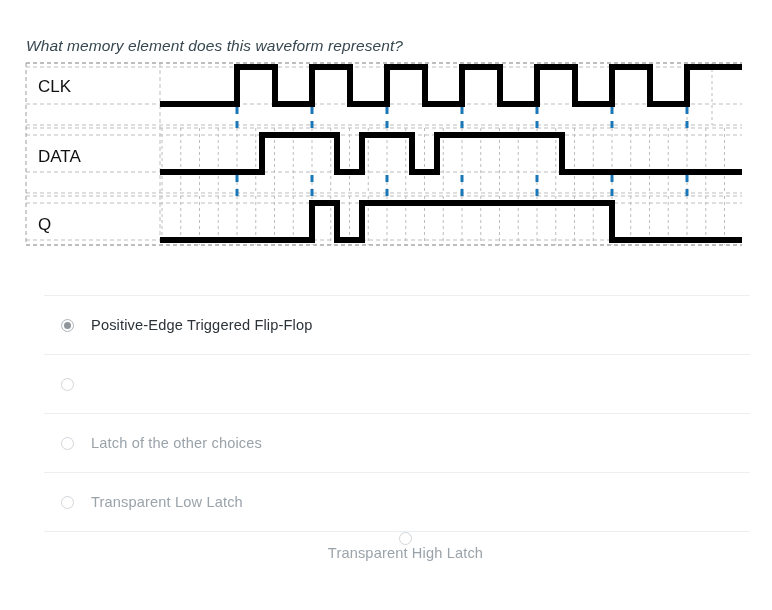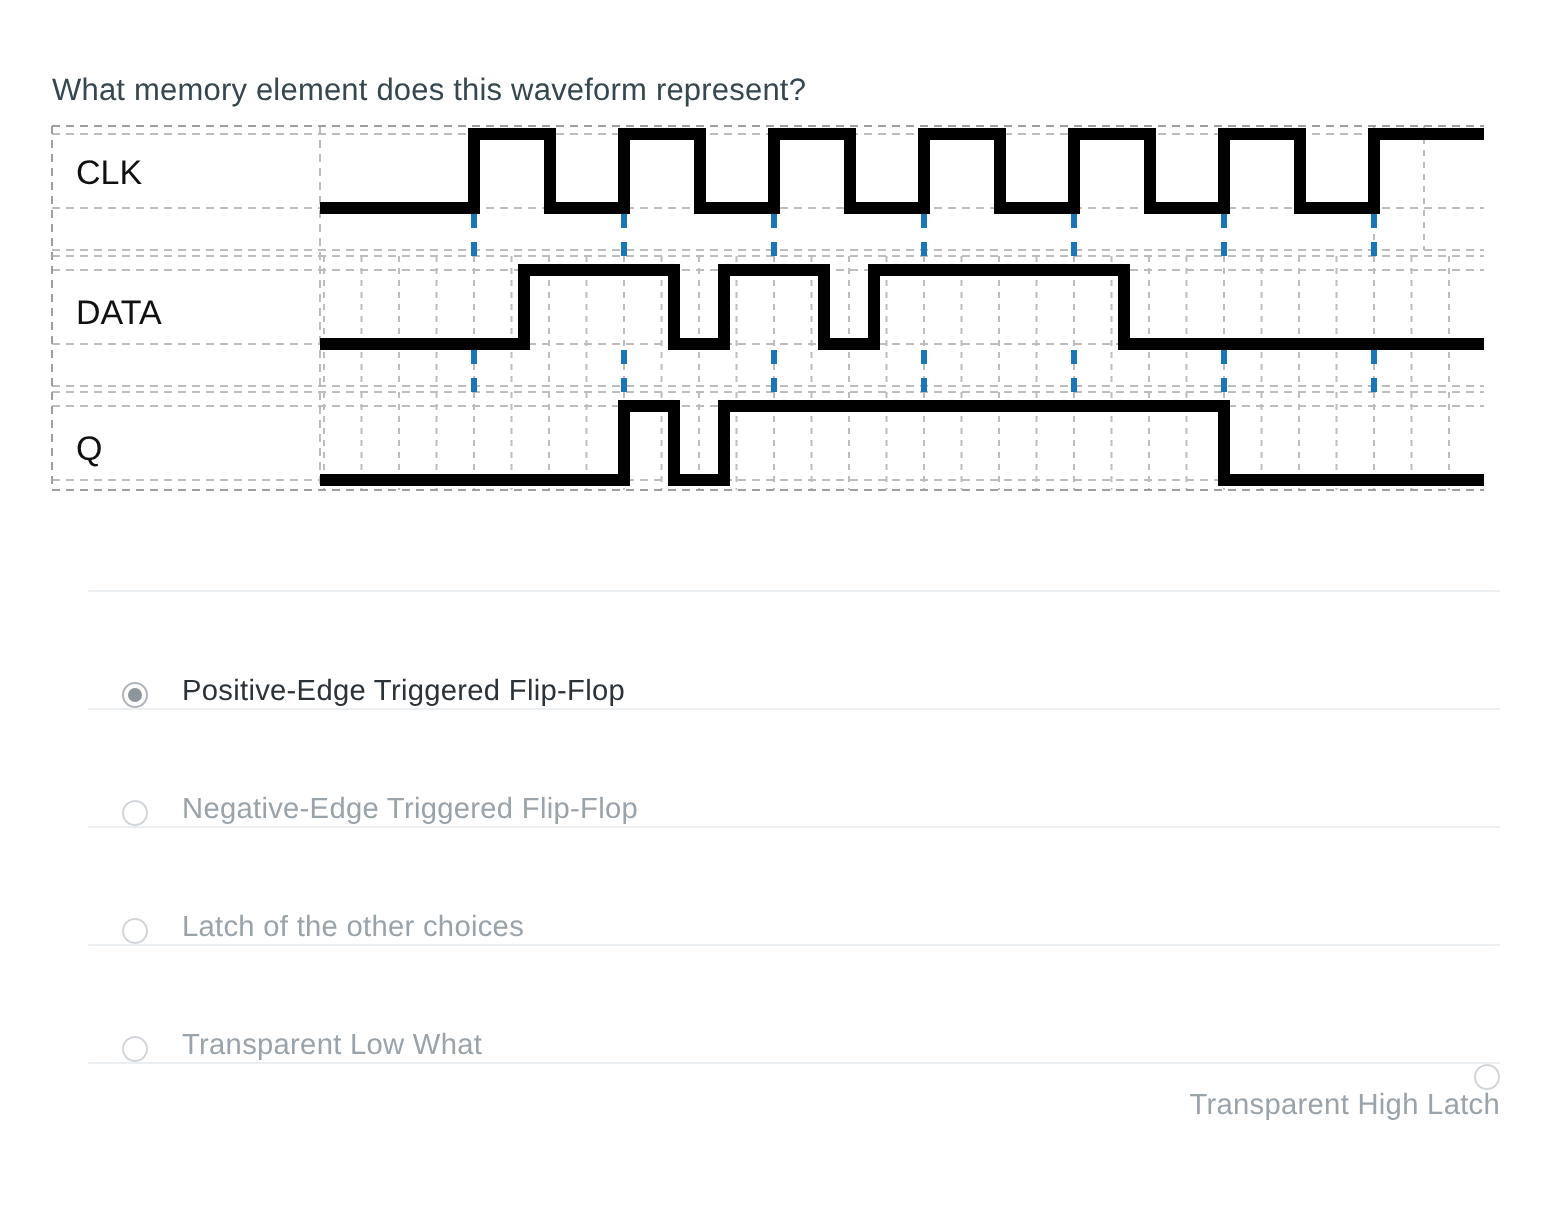--- a/index.html
+++ b/index.html
@@ -24,20 +24,21 @@
 
   
   .question-text {
     position: absolute;
     left: 26px;
     top: 37px;
     font-size: 15.5px;
     color: #37474f;
     letter-spacing: 0.1px;
     white-space: nowrap;
+    font-style: italic;
   }
 
   
   .figure {
     position: absolute;
     left: 24px;
     top: 62px;
     width: 718px;
     height: 185px;
   }
@@ -48,21 +49,21 @@
     position: absolute;
     left: 44px;
     top: 295px;
     width: 706px;
   }
   .option-row {
     position: relative;
     height: 59px;
     border-top: 1px solid #eceff1;
     display: flex;
-    align-items: flex-end;
+    align-items: center;
     box-sizing: border-box;
   }
   .option-row:first-child { border-top: 1px solid #eceff1; }
   .option-row.last { border-bottom: none; flex-direction: column; }
 
   .radio {
     position: relative;
     width: 13px;
     height: 13px;
     border-radius: 50%;
@@ -224,31 +225,30 @@
 
   <div class="options">
 
     <div class="option-row">
       <span class="radio checked"></span>
       <span class="option-label selected">Positive-Edge Triggered Flip-Flop</span>
     </div>
 
     <div class="option-row">
       <span class="radio"></span>
-      <span class="option-label">Negative-Edge Triggered Flip-Flop</span>
     </div>
 
     <div class="option-row">
       <span class="radio"></span>
       <span class="option-label">Latch of the other choices</span>
     </div>
 
     <div class="option-row">
       <span class="radio"></span>
-      <span class="option-label">Transparent Low What</span>
+      <span class="option-label">Transparent Low Latch</span>
     </div>
 
     <div class="option-row last">
       <span class="radio"></span>
       <span class="option-label">Transparent High Latch</span>
     </div>
 
   </div>
 </div>
 

